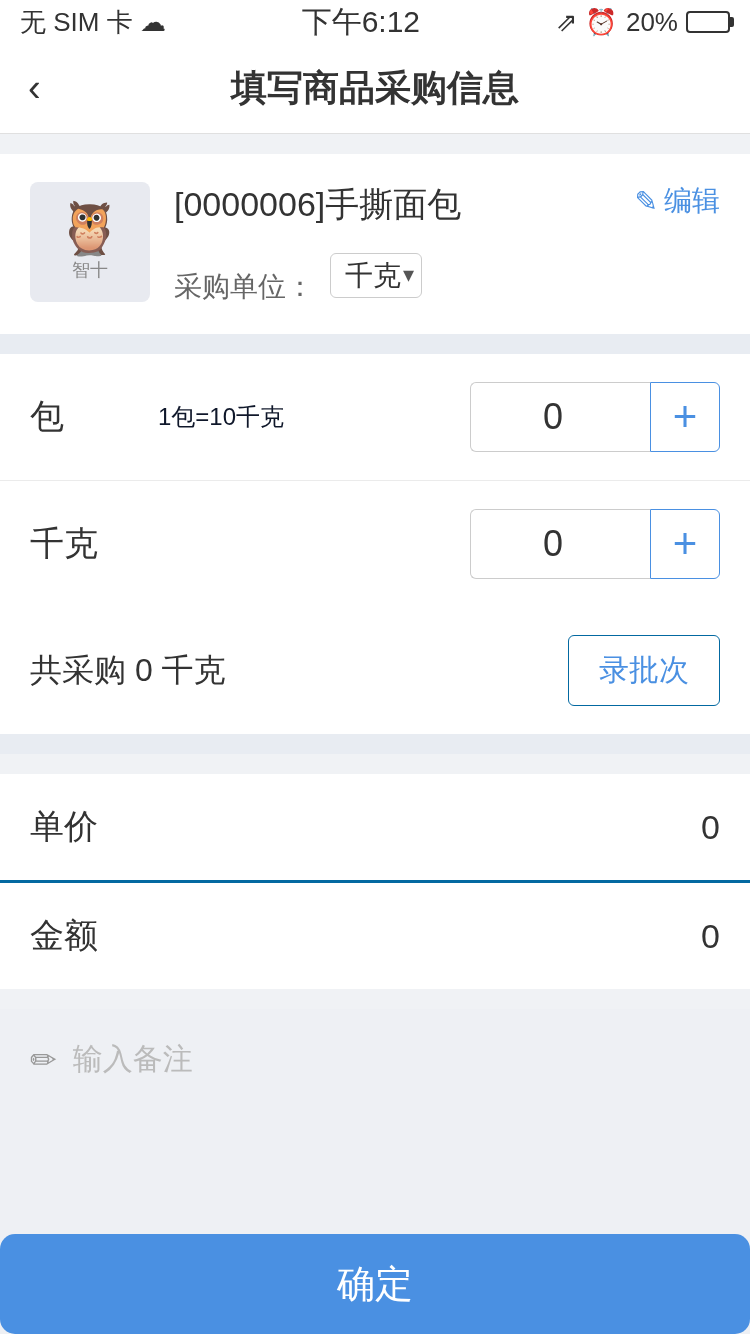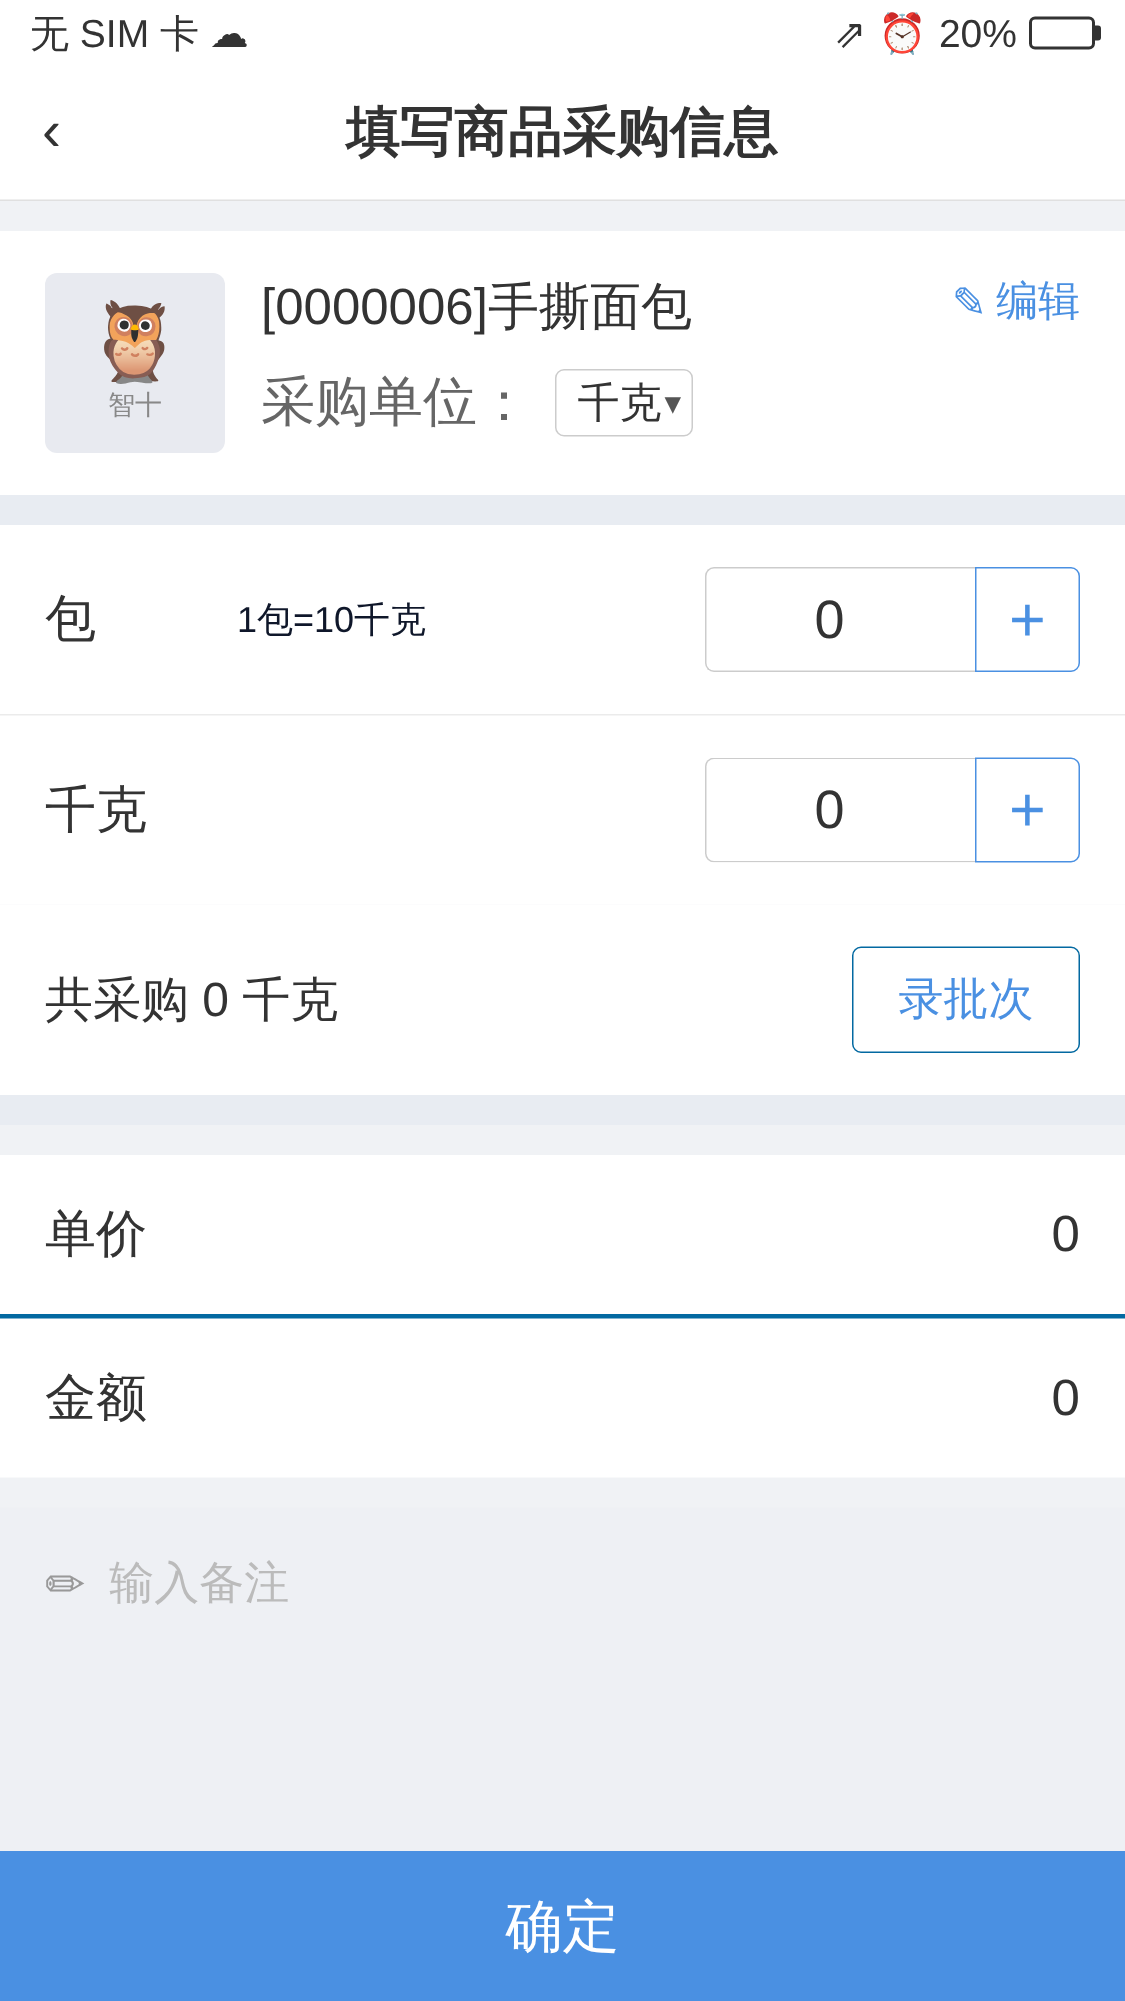--- a/index.html
+++ b/index.html
@@ -129,22 +129,23 @@
       color: #333;
       font-weight: 500;
       margin-bottom: 16px;
     }
     .product-unit-row {
       display: flex;
       align-items: center;
       gap: 16px;
     }
     .unit-label {
-      font-size: 36px;
+      font-size: 28px;
       color: #666;
+      margin-top: 24px;
     }
     .unit-select {
       border: 1px solid #ccc;
       border-radius: 6px;
       padding: 6px 20px 6px 14px;
       font-size: 28px;
       color: #333;
       background: #fff;
       appearance: none;
       position: relative;
@@ -318,34 +319,36 @@
       position: fixed;
       bottom: 0;
       left: 0;
       width: 750px;
       background: #4a90e2;
       height: 100px;
       display: flex;
       align-items: center;
       justify-content: center;
       cursor: pointer;
+      border-radius: 15px;
     }
     .confirm-btn-text {
       font-size: 38px;
       color: #fff;
       font-weight: 500;
     }
   </style>
 </head>
 <body>
 
 <div class="status-bar">
   <div class="status-left">
     <span>无 SIM 卡 ☁</span>
   </div>
+  <div class="status-center">下午6:12</div>
   <div class="status-right">
     <span>⇗</span>
     <span>⏰</span>
     <span>20%</span>
     <span class="battery-bar">
       <span class="battery-fill"></span>
       <span class="battery-tip"></span>
     </span>
   </div>
 </div>

